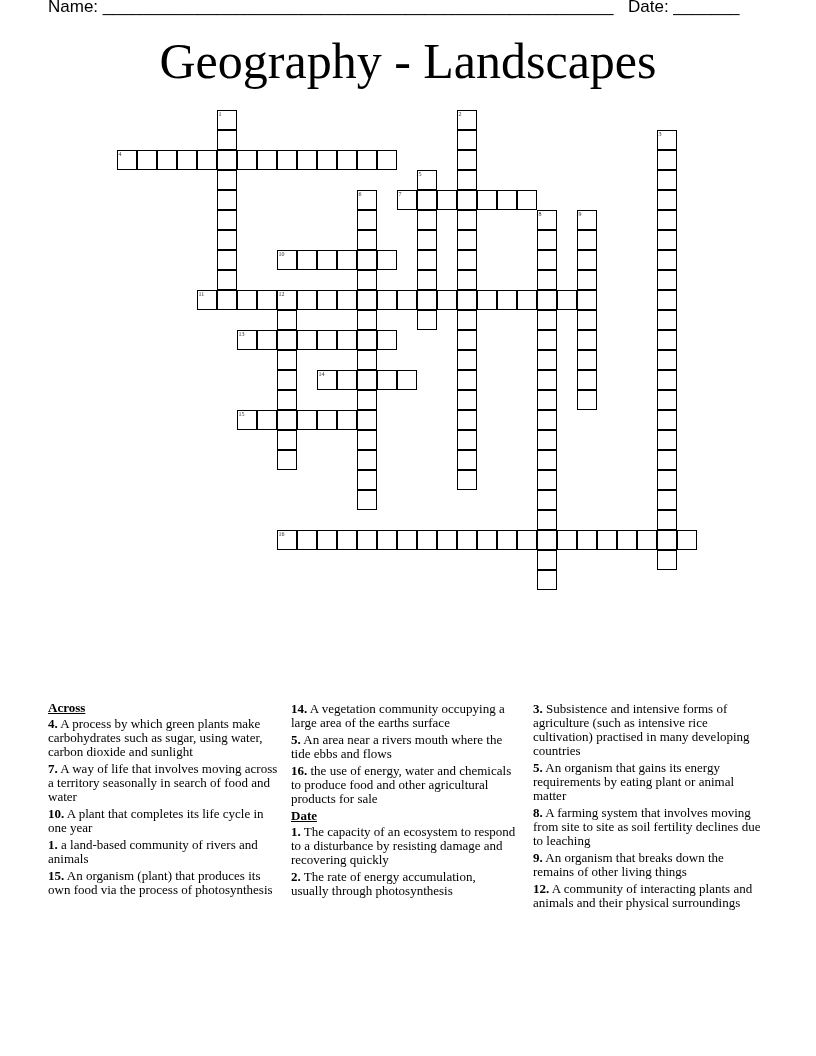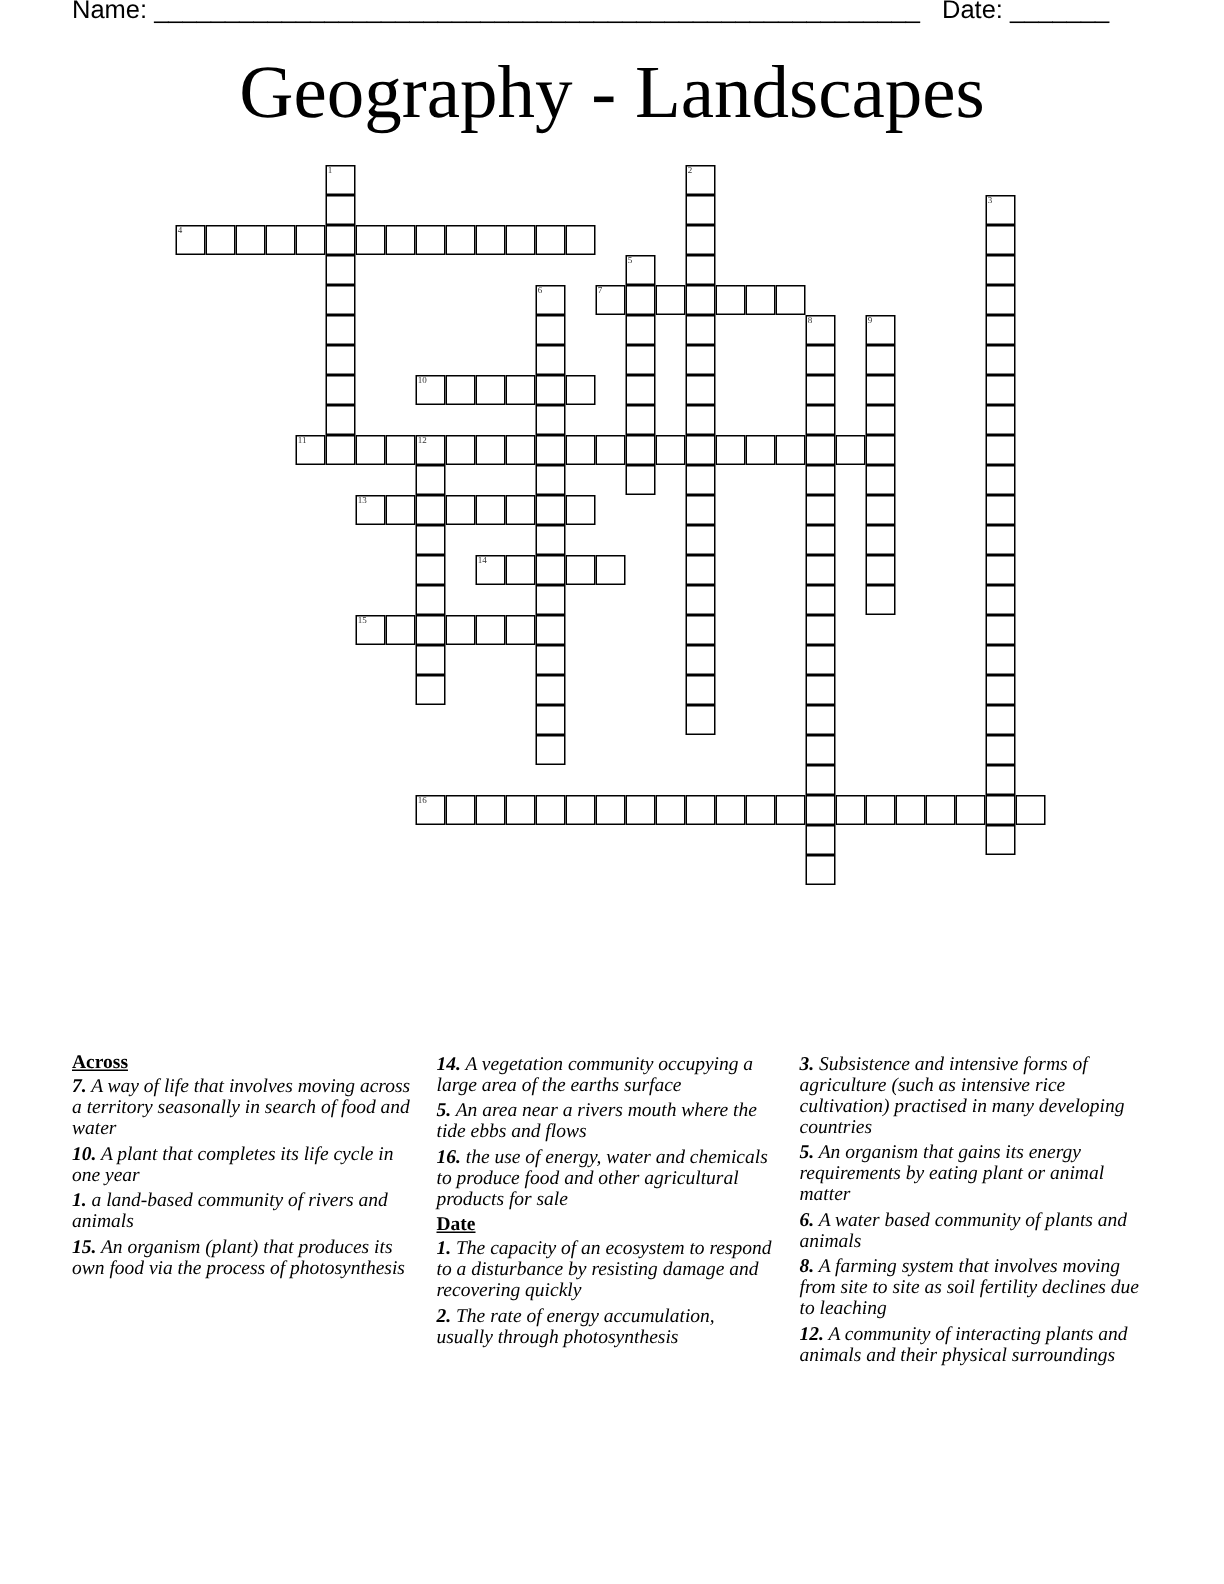--- a/index.html
+++ b/index.html
@@ -5,21 +5,21 @@
   html, body { margin:0; padding:0; background:#fff; }
   body { width:816px; height:1056px; position:relative; overflow:hidden; color:#000; }
   .header-line { position:absolute; top:-3px; left:48px; font-family:"Liberation Sans", sans-serif; font-size:17px; }
   .date-line { position:absolute; top:-3px; left:628px; font-family:"Liberation Sans", sans-serif; font-size:17px; }
   .title { position:absolute; top:32px; left:0; width:816px; text-align:center; font-family:"Liberation Serif", serif; font-size:50px; }
   #grid { position:absolute; left:0; top:0; width:816px; height:620px; }
   .cell { position:absolute; width:20px; height:20px; box-sizing:border-box; border:1px solid #000; background:#fff; margin-left:-0.5px; margin-top:-0.5px;}
   .cell .num { position:absolute; top:0px; left:1px; font-family:"Liberation Serif", serif; font-size:6px; line-height:6px; color:#333; }
   .clues { position:absolute; top:701px; font-family:"Liberation Serif", serif; font-size:13px; line-height:14px; }
   .clues .hd { font-weight:bold; text-decoration:underline; margin-bottom:2px; }
-  .clues .clue { margin-bottom:3px;font-style:italic; }
+  .clues .clue { margin-bottom:3px; }
   .clues .clue b { font-weight:bold; }
   .col1 { left:48px; width:230px; }
   .col2 { left:291px; width:225px; }
   .col3 { left:533px; width:232px; }
 </style>
 </head>
 <body>
 
 <div class="header-line">Name: ______________________________________________________</div>
 <div class="date-line">Date: _______</div>
@@ -238,34 +238,35 @@
     <div class="cell" style="left: 557px; top: 530px;"></div>
     <div class="cell" style="left: 577px; top: 530px;"></div>
     <div class="cell" style="left: 597px; top: 530px;"></div>
     <div class="cell" style="left: 617px; top: 530px;"></div>
     <div class="cell" style="left: 637px; top: 530px;"></div>
     <div class="cell" style="left: 677px; top: 530px;"></div>
   </div>
 
 <div class="clues col1">
   <div class="hd">Across</div>
+  <div class="clue"><b>4.</b> <span>A process by which green plants make carbohydrates such as sugar, using water, carbon dioxide and sunlight</span></div>
   <div class="clue"><b>7.</b> <span>A way of life that involves moving across a territory seasonally in search of food and water</span></div>
   <div class="clue"><b>10.</b> <span>A plant that completes its life cycle in one year</span></div>
   <div class="clue"><b>1.</b> <span>a land-based community of rivers and animals</span></div>
   <div class="clue"><b>15.</b> <span>An organism (plant) that produces its own food via the process of photosynthesis</span></div>
 </div>
 
 <div class="clues col2" style="top:702px;">
   <div class="clue"><b>14.</b> <span>A vegetation community occupying a large area of the earths surface</span></div>
   <div class="clue"><b>5.</b> <span>An area near a rivers mouth where the tide ebbs and flows</span></div>
   <div class="clue"><b>16.</b> <span>the use of energy, water and chemicals to produce food and other agricultural products for sale</span></div>
   <div class="hd">Date</div>
   <div class="clue"><b>1.</b> <span>The capacity of an ecosystem to respond to a disturbance by resisting damage and recovering quickly</span></div>
   <div class="clue"><b>2.</b> <span>The rate of energy accumulation, usually through photosynthesis</span></div>
 </div>
 
 <div class="clues col3" style="top:702px;">
   <div class="clue"><b>3.</b> <span>Subsistence and intensive forms of agriculture (such as intensive rice cultivation) practised in many developing countries</span></div>
   <div class="clue"><b>5.</b> <span>An organism that gains its energy requirements by eating plant or animal matter</span></div>
-  <div class="clue"><b>6.</b> <span>A water based community of plants and animals</span></div>
   <div class="clue"><b>8.</b> <span>A farming system that involves moving from site to site as soil fertility declines due to leaching</span></div>
+  <div class="clue"><b>9.</b> <span>An organism that breaks down the remains of other living things</span></div>
   <div class="clue"><b>12.</b> <span>A community of interacting plants and animals and their physical surroundings</span></div>
 </div>
 
 </body></html>

